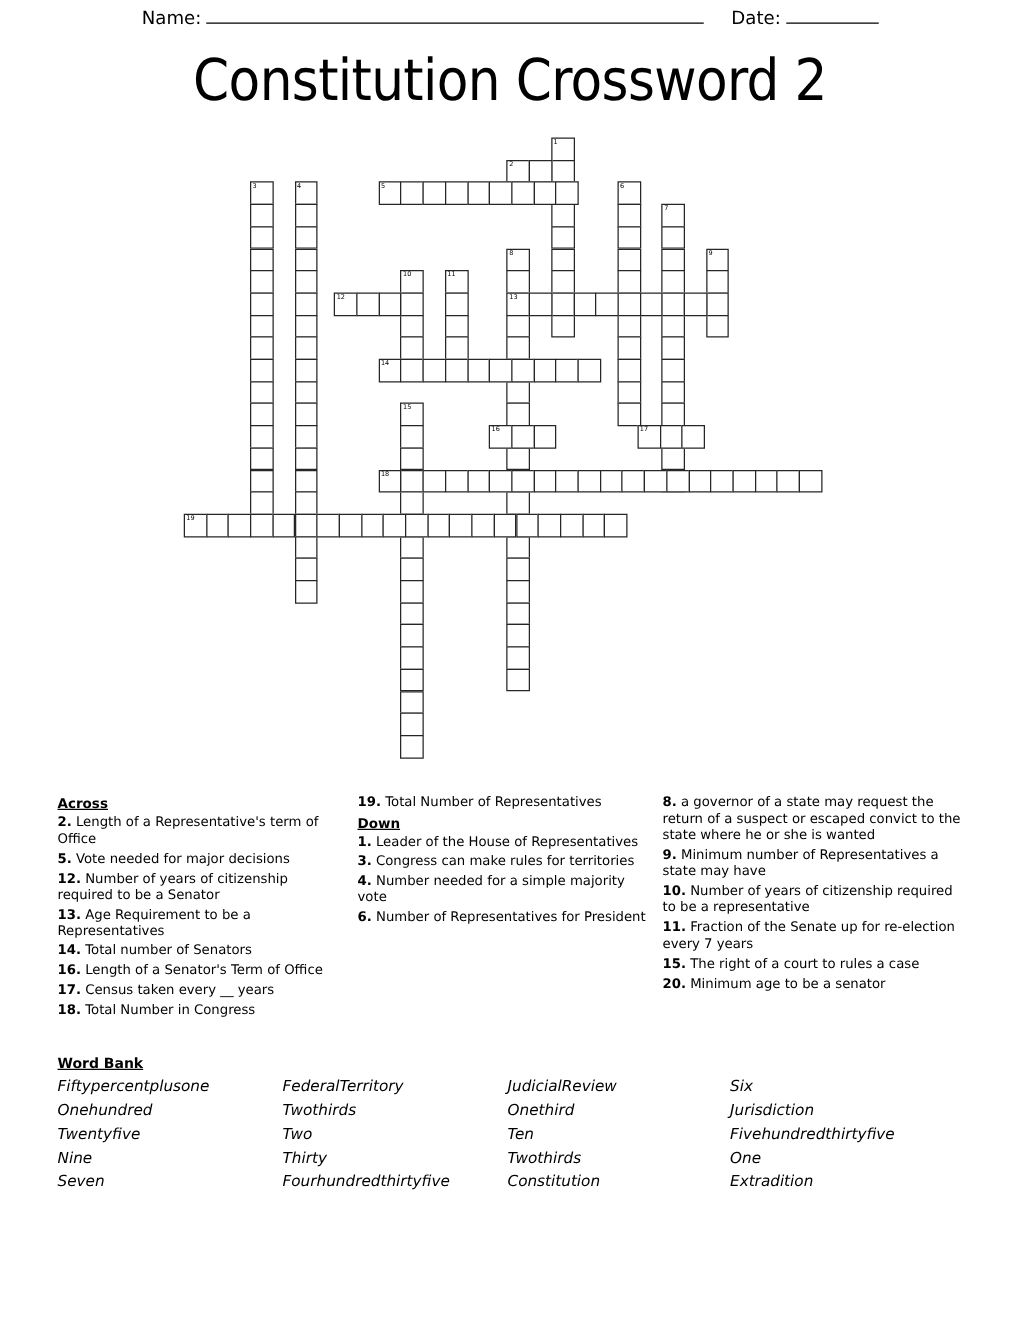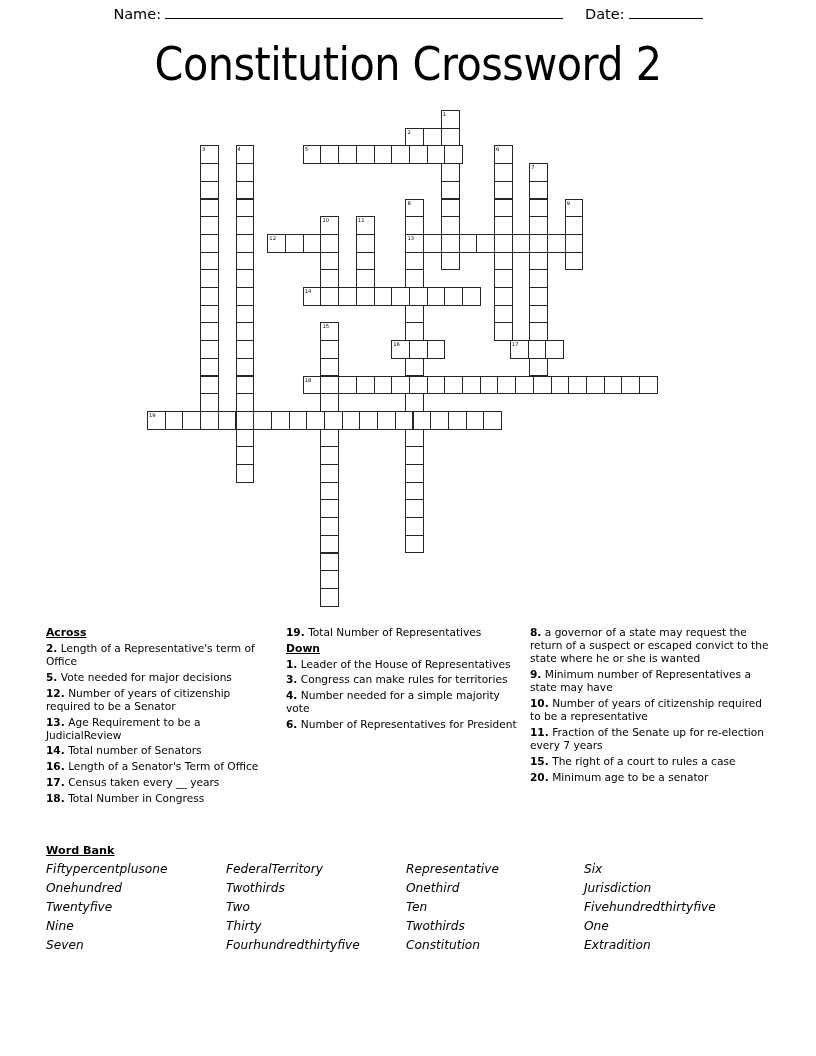--- a/index.html
+++ b/index.html
@@ -89,21 +89,21 @@
   
   .clues {
     position: absolute;
     left: 46px;
     top: 626px;
     width: 726px;
     height: 212px;
   }
   .clue-col {
     position: absolute;
-    top: 0;
+    top: 10px;
     font-size: 10.6px;
     line-height: 13.2px;
   }
   .clue-col.c1 { left: 0px;   width: 225px; }
   .clue-col.c2 { left: 240px; width: 240px; }
   .clue-col.c3 { left: 484px; width: 242px; }
 
   .clue-heading {
     font-weight: bold;
     text-decoration: underline;
@@ -383,21 +383,21 @@
     <div class="xw-cell" style="left: 405.42px; top: 534.8px; width: 18.7px; height: 18.7px;"></div>
   </div>
 
 <div class="clues">
 
   <div class="clue-col c1">
     <div class="clue-heading">Across</div>
     <div class="clue-item"><span class="clue-num">2.</span> <span>Length of a Representative's term of Office</span></div>
     <div class="clue-item"><span class="clue-num">5.</span> <span>Vote needed for major decisions</span></div>
     <div class="clue-item"><span class="clue-num">12.</span> <span>Number of years of citizenship required to be a Senator</span></div>
-    <div class="clue-item"><span class="clue-num">13.</span> <span>Age Requirement to be a JudicialReview</span></div>
+    <div class="clue-item"><span class="clue-num">13.</span> <span>Age Requirement to be a Representatives</span></div>
     <div class="clue-item"><span class="clue-num">14.</span> <span>Total number of Senators</span></div>
     <div class="clue-item"><span class="clue-num">16.</span> <span>Length of a Senator's Term of Office</span></div>
     <div class="clue-item"><span class="clue-num">17.</span> <span>Census taken every __ years</span></div>
     <div class="clue-item"><span class="clue-num">18.</span> <span>Total Number in Congress</span></div>
   </div>
 
   <div class="clue-col c2">
     <div class="clue-item"><span class="clue-num">19.</span> <span>Total Number of Representatives</span></div>
     <div class="clue-heading">Down</div>
     <div class="clue-item"><span class="clue-num">1.</span> <span>Leader of the House of Representatives</span></div>
@@ -415,21 +415,21 @@
     <div class="clue-item"><span class="clue-num">20.</span> <span>Minimum age to be a senator</span></div>
   </div>
 
 </div>
 
 <div class="wordbank">
   <div class="wb-heading">Word Bank</div>
   <div class="wb-grid">
     <div class="wb-cell">Fiftypercentplusone</div>
     <div class="wb-cell">FederalTerritory</div>
-    <div class="wb-cell">Representative</div>
+    <div class="wb-cell">JudicialReview</div>
     <div class="wb-cell">Six</div>
     <div class="wb-cell">Onehundred</div>
     <div class="wb-cell">Twothirds</div>
     <div class="wb-cell">Onethird</div>
     <div class="wb-cell">Jurisdiction</div>
     <div class="wb-cell">Twentyfive</div>
     <div class="wb-cell">Two</div>
     <div class="wb-cell">Ten</div>
     <div class="wb-cell">Fivehundredthirtyfive</div>
     <div class="wb-cell">Nine</div>

